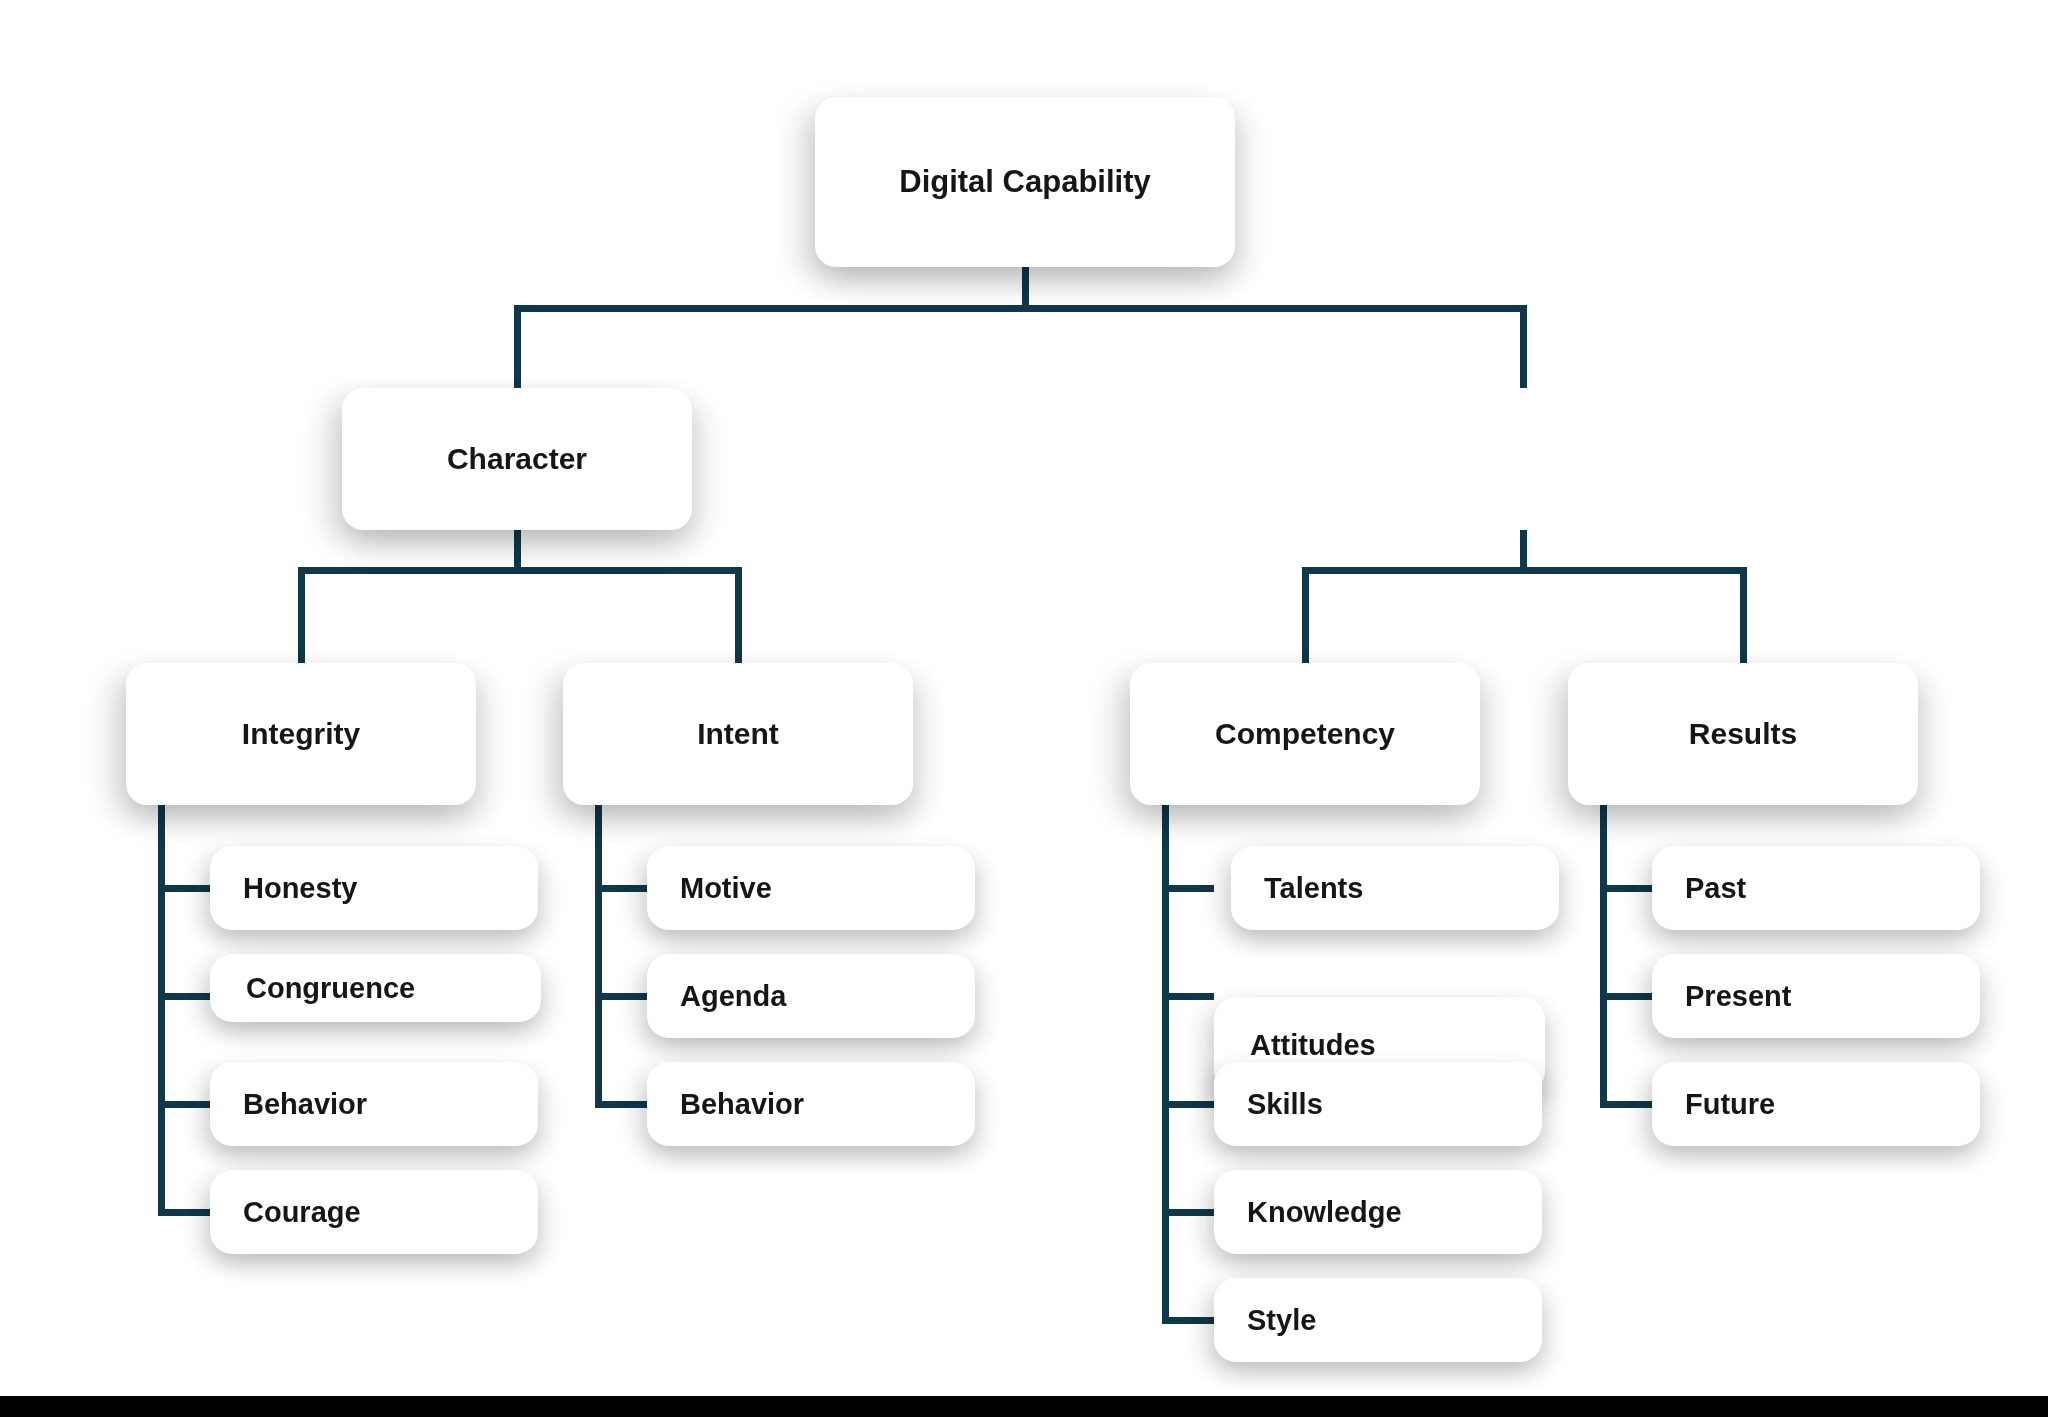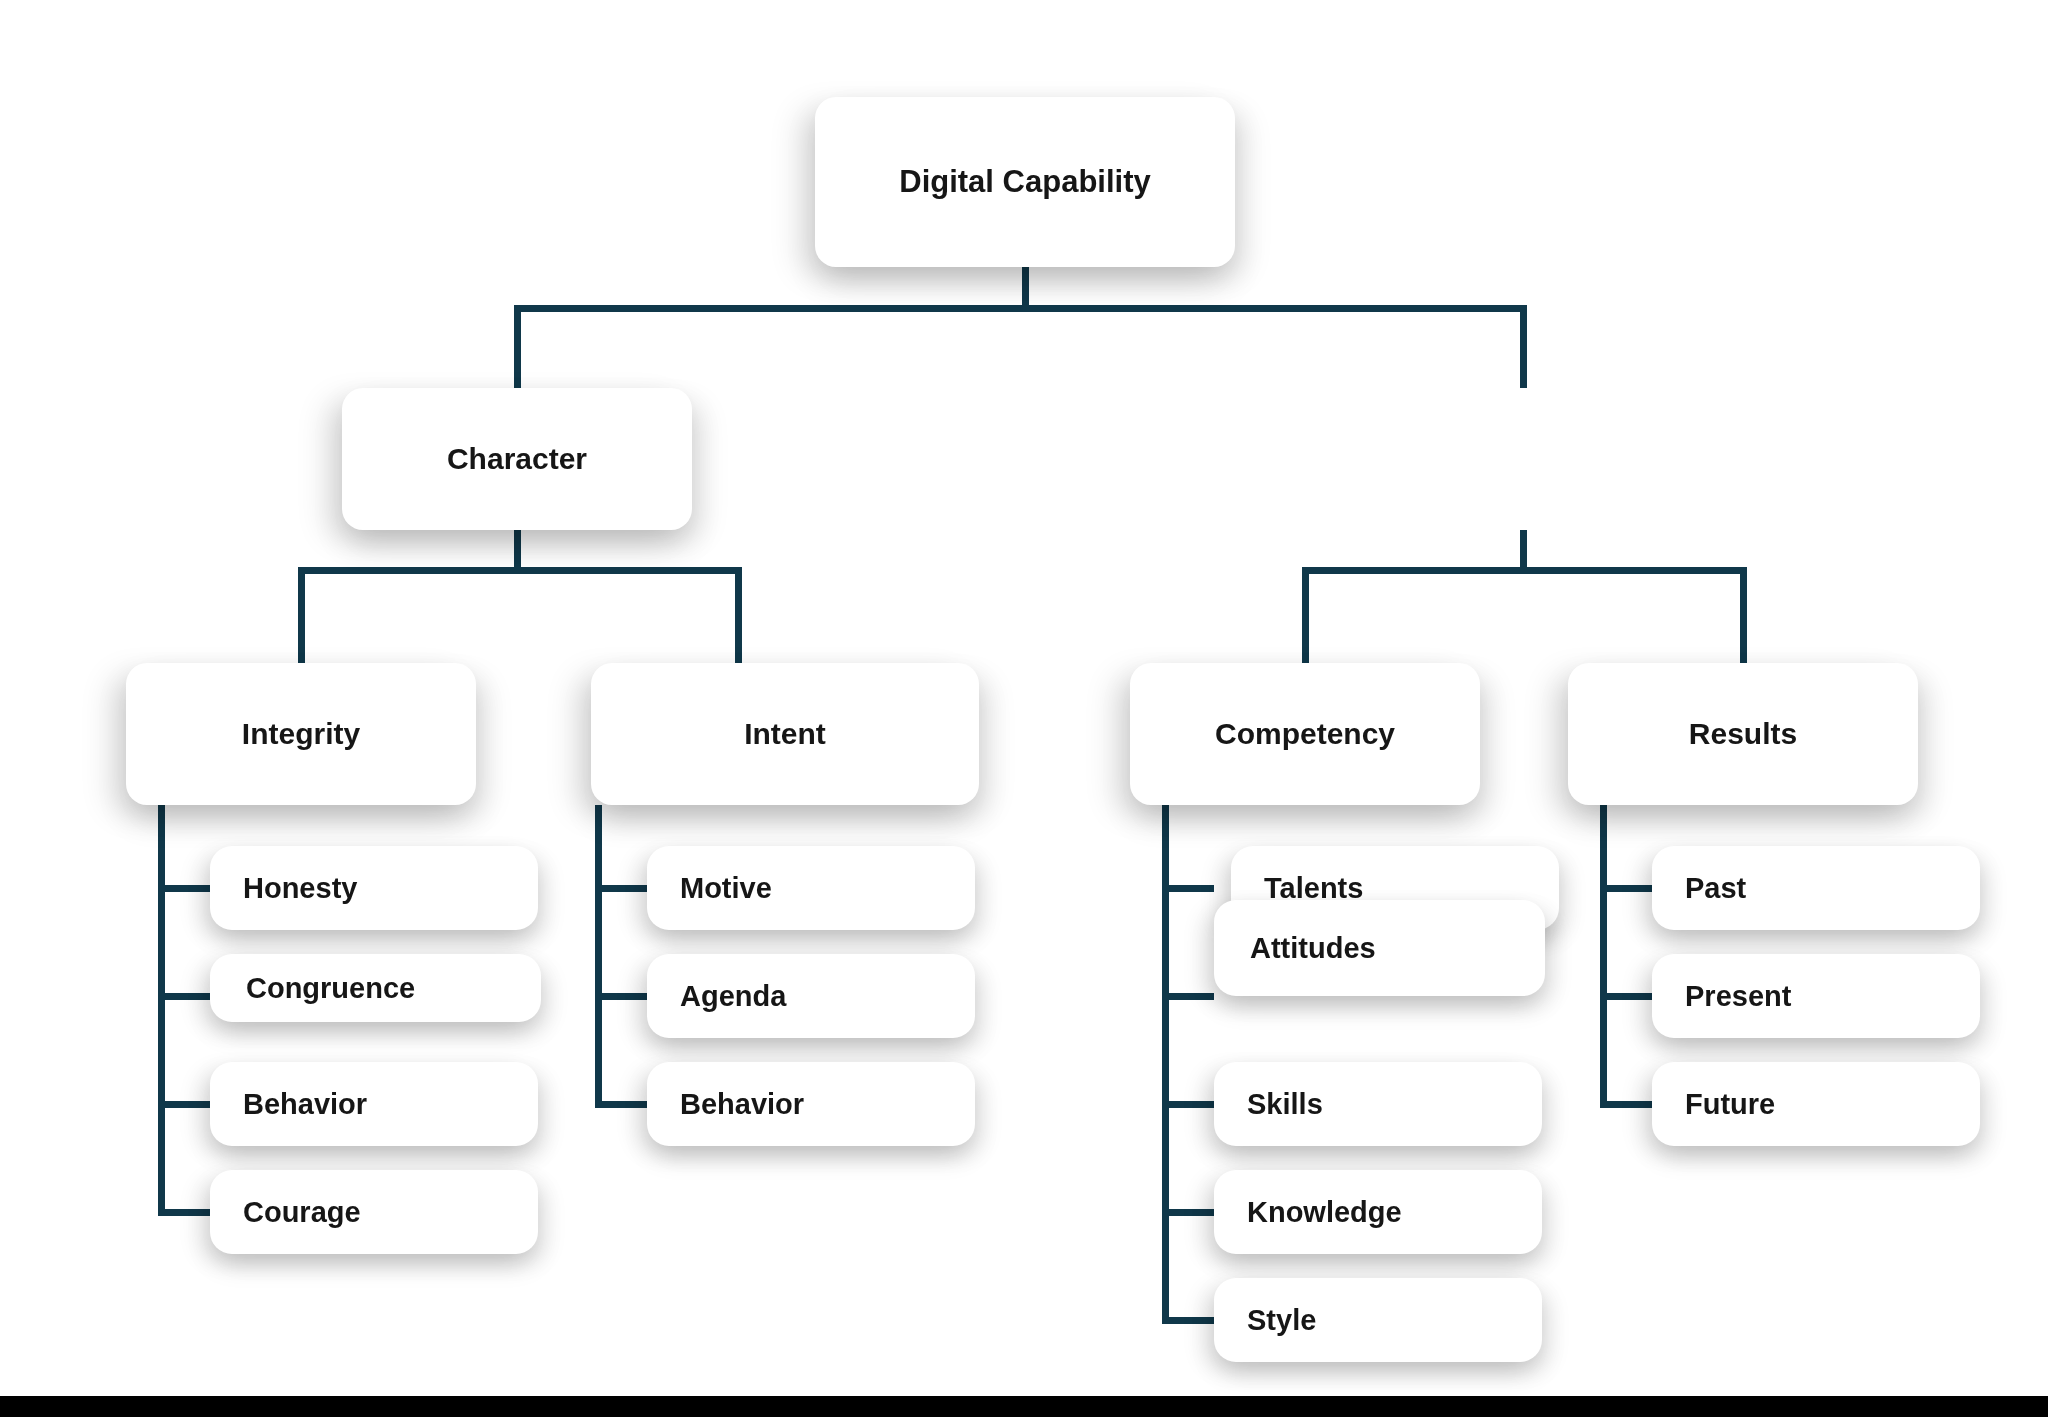--- a/index.html
+++ b/index.html
@@ -77,39 +77,39 @@
     </div>
     <div class="node leaf" style="left: 210px; top: 954px; width: 295px; height: 68px; padding-left: 36px;">
       <span>Congruence</span>
     </div>
     <div class="node leaf" style="left: 210px; top: 1062px; width: 295px; height: 84px;">
       <span>Behavior</span>
     </div>
     <div class="node leaf" style="left: 210px; top: 1170px; width: 295px; height: 84px;">
       <span>Courage</span>
     </div>
-    <div class="node branch center" style="left: 563px; top: 663px; width: 388px; height: 142px; margin-left: 28px;">
+    <div class="node branch center" style="left: 563px; top: 663px; width: 350px; height: 142px;">
       <span>Intent</span>
     </div>
     <div class="node leaf" style="left: 647px; top: 846px; width: 295px; height: 84px;">
       <span>Motive</span>
     </div>
     <div class="node leaf" style="left: 647px; top: 954px; width: 295px; height: 84px;">
       <span>Agenda</span>
     </div>
     <div class="node leaf" style="left: 647px; top: 1062px; width: 295px; height: 84px;">
       <span>Behavior</span>
     </div>
     <div class="node branch center" style="left: 1130px; top: 663px; width: 350px; height: 142px;">
       <span>Competency</span>
     </div>
     <div class="node leaf" style="left: 1214px; top: 846px; width: 295px; height: 84px; margin-left: 17px;">
       <span>Talents</span>
     </div>
-    <div class="node leaf" style="left: 1214px; top: 900px; width: 295px; height: 96px; padding-left: 36px;">
+    <div class="node leaf" style="left: 1214px; top: 997px; width: 295px; height: 96px; padding-left: 36px;">
       <span>Attitudes</span>
     </div>
     <div class="node leaf" style="left: 1214px; top: 1062px; width: 295px; height: 84px;">
       <span>Skills</span>
     </div>
     <div class="node leaf" style="left: 1214px; top: 1170px; width: 295px; height: 84px;">
       <span>Knowledge</span>
     </div>
     <div class="node leaf" style="left: 1214px; top: 1278px; width: 295px; height: 84px;">
       <span>Style</span>

